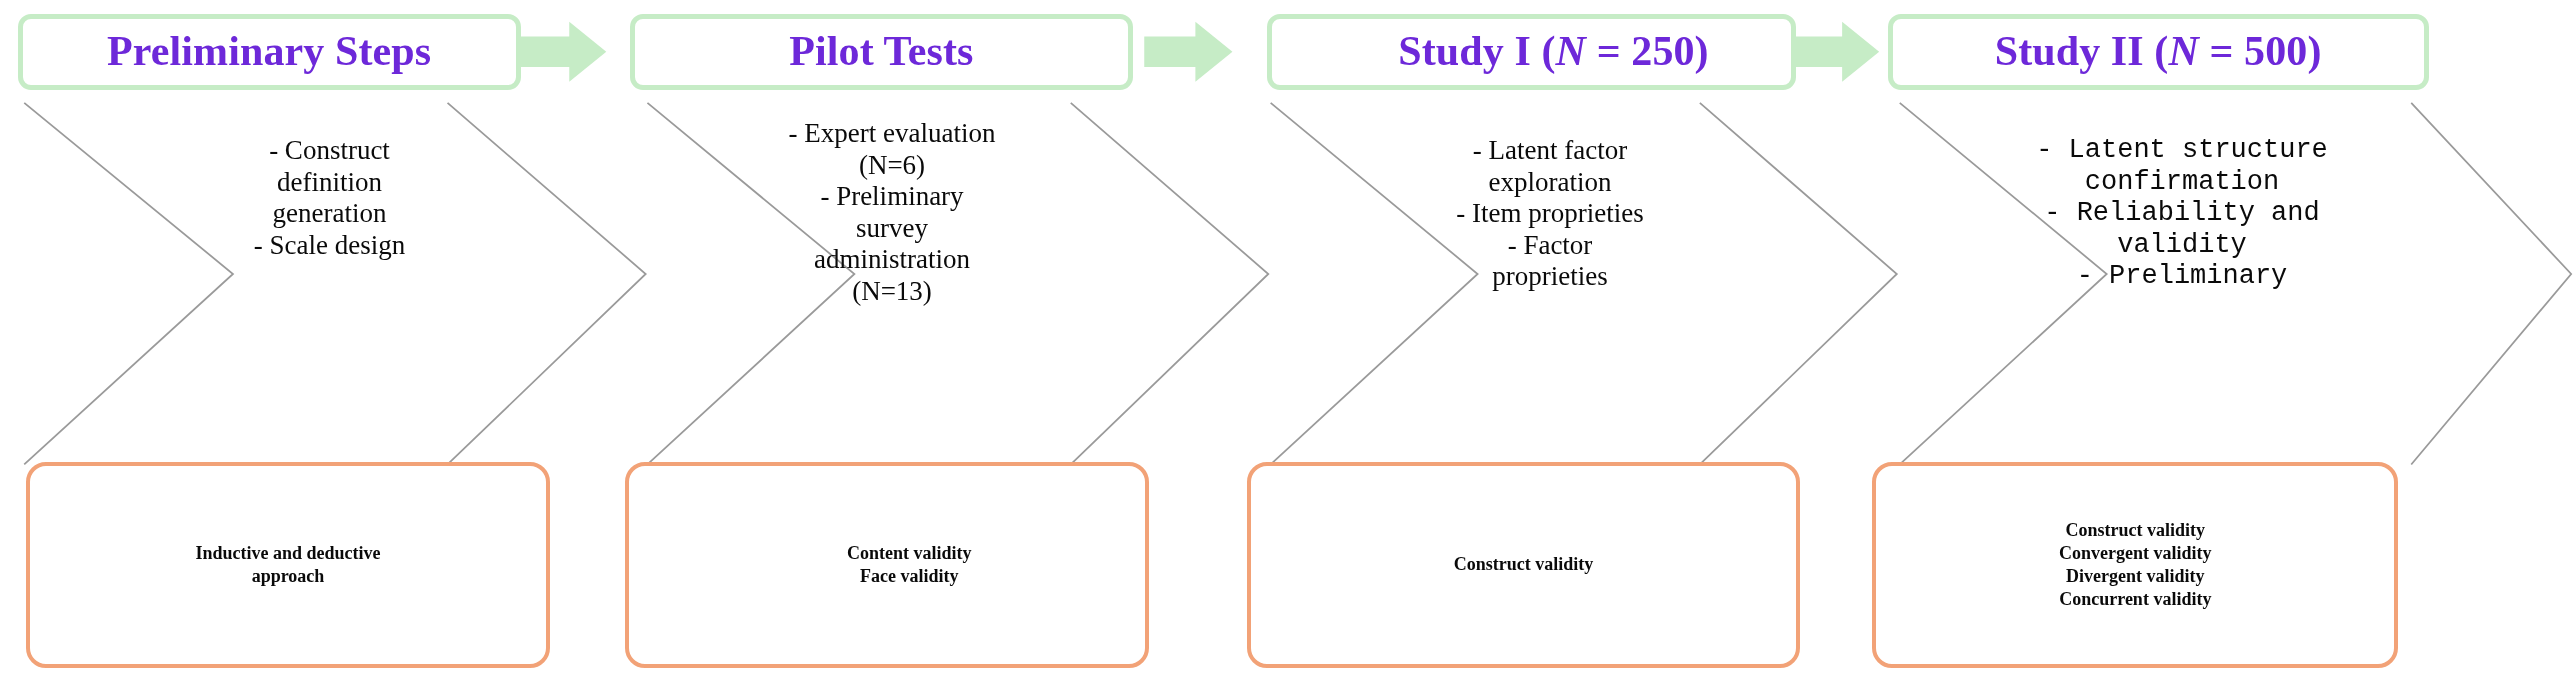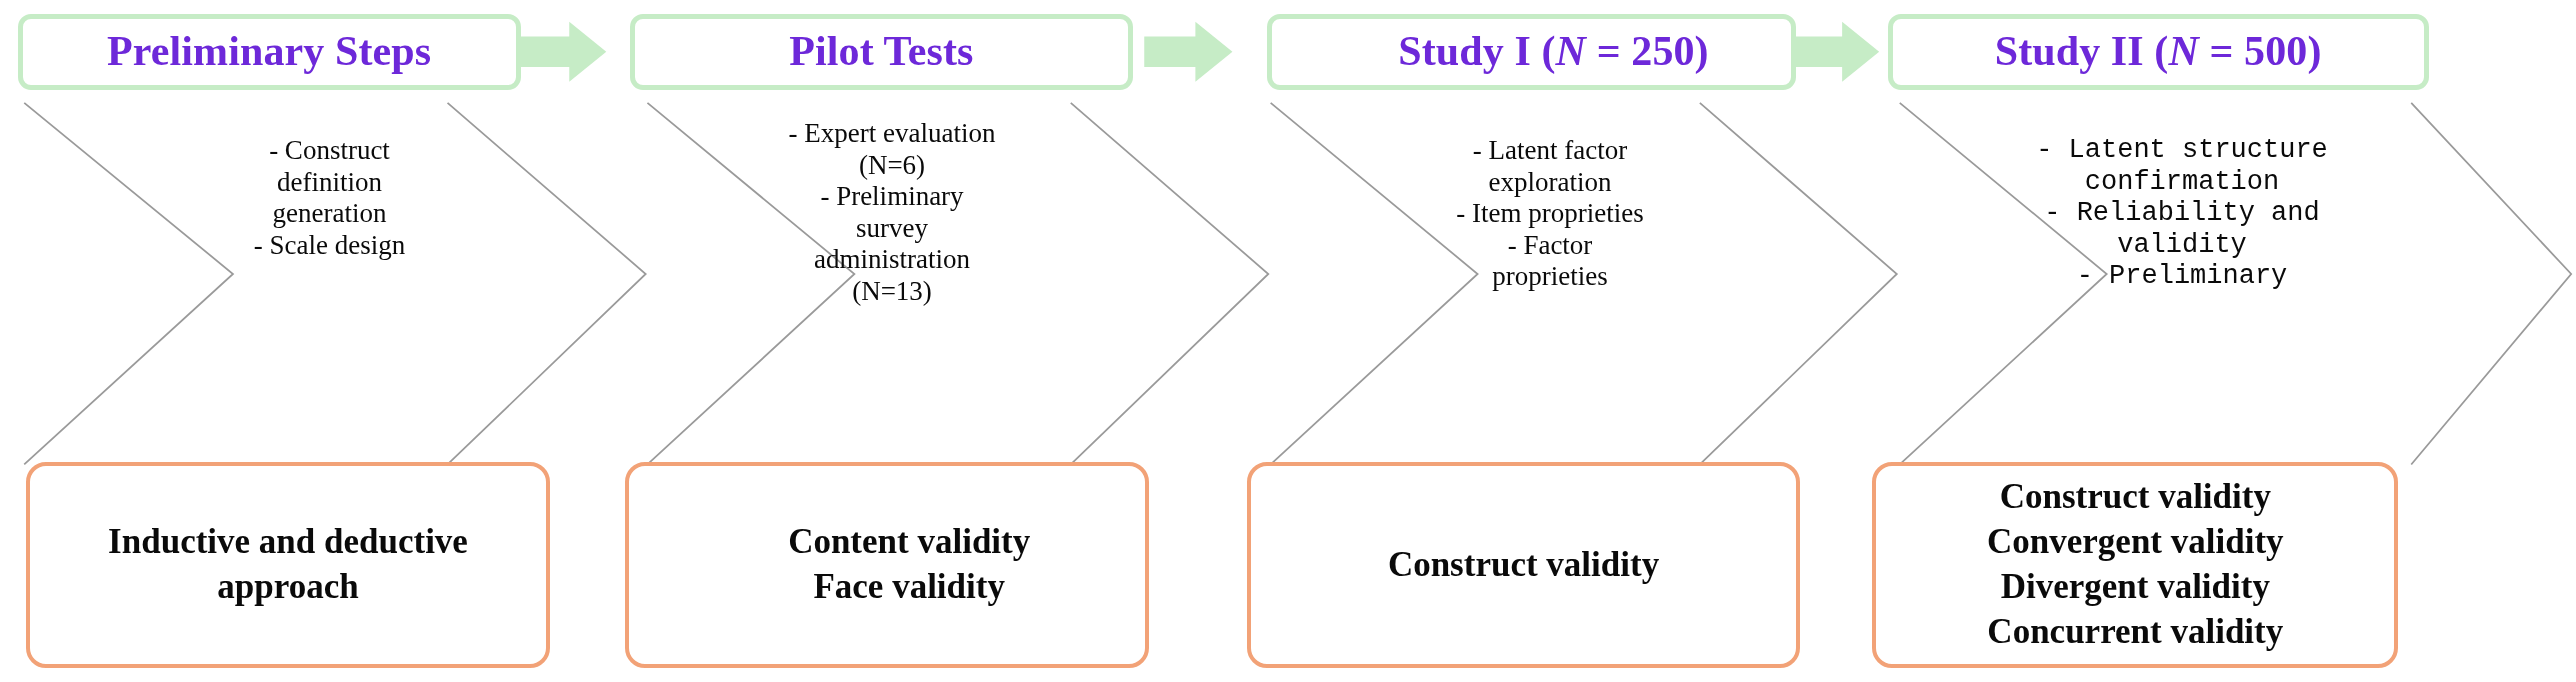--- a/index.html
+++ b/index.html
@@ -75,21 +75,21 @@
     border-radius: 20px;
     background: #ffffff;
     display: flex;
     flex-direction: column;
     align-items: center;
     justify-content: center;
     text-align: center;
   }
   .stage-footer-line {
     display: block;
-    font-size: 35px;
+    font-size: 18px;
     font-weight: bold;
     color: #0a0a0a;
     line-height: 1.28;
     white-space: nowrap;
   }
 </style>
 </head>
 <body>
 
 <div id="stage">

